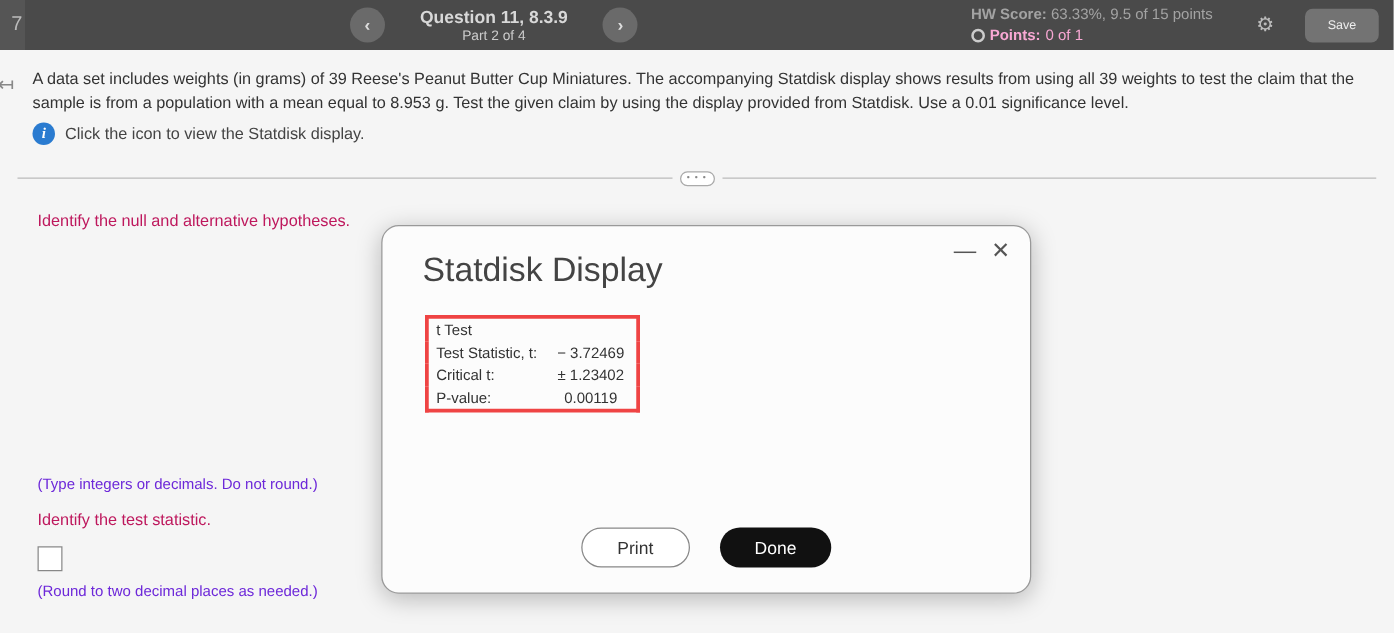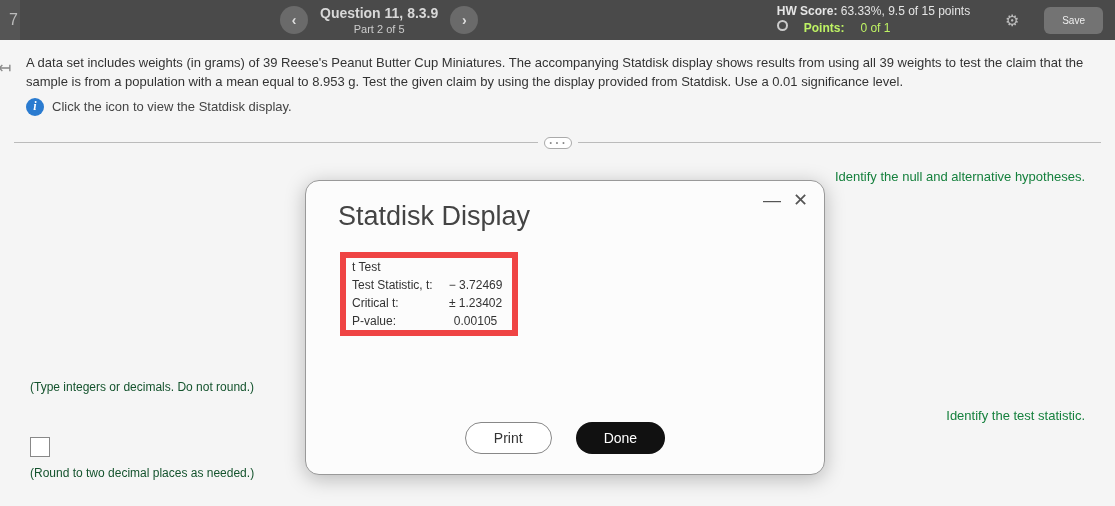--- a/index.html
+++ b/index.html
@@ -26,28 +26,28 @@
     padding-right:2px;
   }
   .nav-arrow {
     width: 28px; height: 28px;
     border-radius: 50%;
     background: #6a6a6a;
     display:flex;align-items:center;justify-content:center;
     color:#ddd;font-size:14px;font-weight:bold;
     cursor:pointer;
   }
-  .q-title-block { display:flex; flex-direction:column; align-items:center; gap:2px; margin:0 4px;}
+  .q-title-block { display:flex; flex-direction:column; align-items:center; gap:2px; margin:0 20px;}
   .q-title { font-weight:bold; color:#d8d8d8; font-size:14px;}
   .q-part  { font-size:11px; color:#ccc; }
   .spacer { flex:1; }
   .hw-block { display:flex; flex-direction:column; font-size:12px; line-height:1.4; margin-right:20px;}
-  .hw-line1 { color:#e5e5e5; }
+  .hw-line1 { color:#a3a3a3; }
   .hw-line1 b { font-weight:bold; }
-  .hw-line2 { display:flex; align-items:flex-start; gap:16px; color:#bef264;}
+  .hw-line2 { display:flex; align-items:center; gap:4px; color:#f9a8d4;}
   .hw-line2 .open-circle { width:11px;height:11px;border:2px solid #ccc;border-radius:50%; }
   .gear {
     width:28px;height:28px;border-radius:50%;
     display:flex;align-items:center;justify-content:center;
     color:#bbb;font-size:16px;cursor:pointer;margin-right:10px;
   }
   .save-btn {
     background:#737373;color:#eee;font-size:10px;
     padding:8px 18px;border-radius:6px;border:none;cursor:pointer;
   }
@@ -68,28 +68,28 @@
 
   .divider-wrap { padding: 0 14px; margin-top:14px; display:flex;align-items:center; }
   .divider-wrap .line { flex:1;height:1px;background:#bbb; }
   .divider-handle {
     width:28px;height:12px;border:1px solid #aaa;border-radius:8px;
     background:#fff;margin:0 6px;display:flex;align-items:center;justify-content:center;
     font-size:7px;color:#888;letter-spacing:1px;
   }
 
   .workarea { position:relative; padding:20px 30px; }
-  .sec-title { font-size:13px; color:#15803d; margin-bottom:14px;text-align:right;}
+  .sec-title { font-size:13px; color:#be185d; margin-bottom:14px;}
 
   .hyp-row { display:flex;align-items:center;gap:6px;font-size:13px;margin-bottom:4px;flex-direction:column;}
   .sel-box {
     border:1px solid #bbb;background:#eee;
     min-width:28px;padding:1px 6px;font-size:12px;text-align:center;
   }
-  .hint { font-size:12px;color:#14532d;margin-bottom:14px;}
+  .hint { font-size:12px;color:#6d28d9;margin-bottom:14px;}
   .mini-input {
     width:20px;height:20px;border:1px solid #888;background:#fff;display:inline-block;
   }
 
   
   .modal {
     position:absolute;
     left:305px; top:180px;
     width:520px; height:295px;
     background:#fcfcfc;
@@ -99,21 +99,21 @@
     padding:18px 26px;
   }
   .modal-controls {
     position:absolute; top:10px; right:16px;
     display:flex; gap:12px; align-items:center;
     color:#555;
   }
   .modal-controls span { cursor:pointer; font-size:18px; line-height:1;}
   .modal-title { font-size:27px; color:#444; margin:2px 0 20px 6px;}
   .stat-table {
-    border:6px solid #ef4444; border-collapse:collapse;
+    border:3px solid #ef4444; border-collapse:collapse;
     font-size:12px; margin-left:8px;
   }
   .stat-table td { padding:2px 10px 2px 6px; }
   .stat-table td.lab { white-space:nowrap; }
   .stat-table td.val { text-align:center; min-width:70px; }
   .modal-footer {
     position:absolute; bottom:20px; left:0; right:0;
     display:flex; justify-content:center; gap:24px;
   }
   .btn-print {
@@ -131,21 +131,21 @@
 </style>
 </head>
 <body>
 
 <div class="left-num">7</div>
 <div class="topbar">
   <div style="width:260px"></div>
   <div class="nav-arrow">‹</div>
   <div class="q-title-block">
     <div class="q-title">Question 11, 8.3.9</div>
-    <div class="q-part">Part 2 of 5</div>
+    <div class="q-part">Part 2 of 4</div>
   </div>
   <div class="nav-arrow">›</div>
   <div class="spacer"></div>
   <div class="hw-block">
     <div class="hw-line1">
       <b>HW Score:</b>
       <span>63.33%, 9.5 of 15 points</span>
     </div>
     <div class="hw-line2">
       <span class="open-circle"></span>
@@ -212,21 +212,21 @@
     <tr>
       <td class="lab">Test Statistic, t:</td>
       <td class="val">− 3.72469</td>
     </tr>
     <tr>
       <td class="lab">Critical t:</td>
       <td class="val">± 1.23402</td>
     </tr>
     <tr>
       <td class="lab">P-value:</td>
-      <td class="val">0.00105</td>
+      <td class="val">0.00119</td>
     </tr>
   </tbody>
     </table>
 
   <div class="modal-footer">
     <button class="btn-print">Print</button>
     <button class="btn-done">Done</button>
   </div>
 </div>
 

